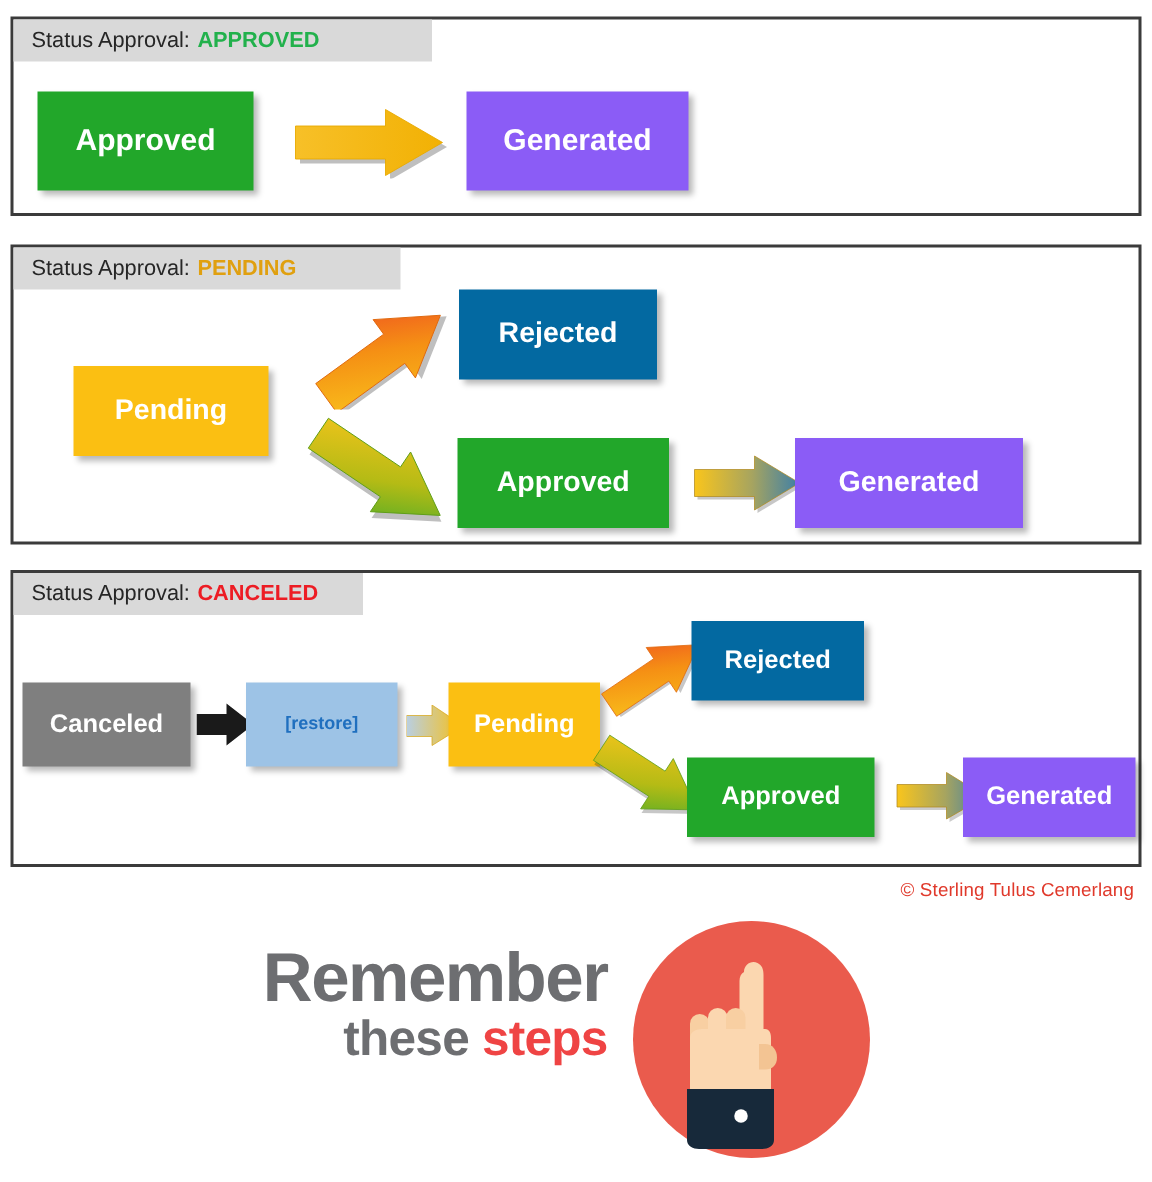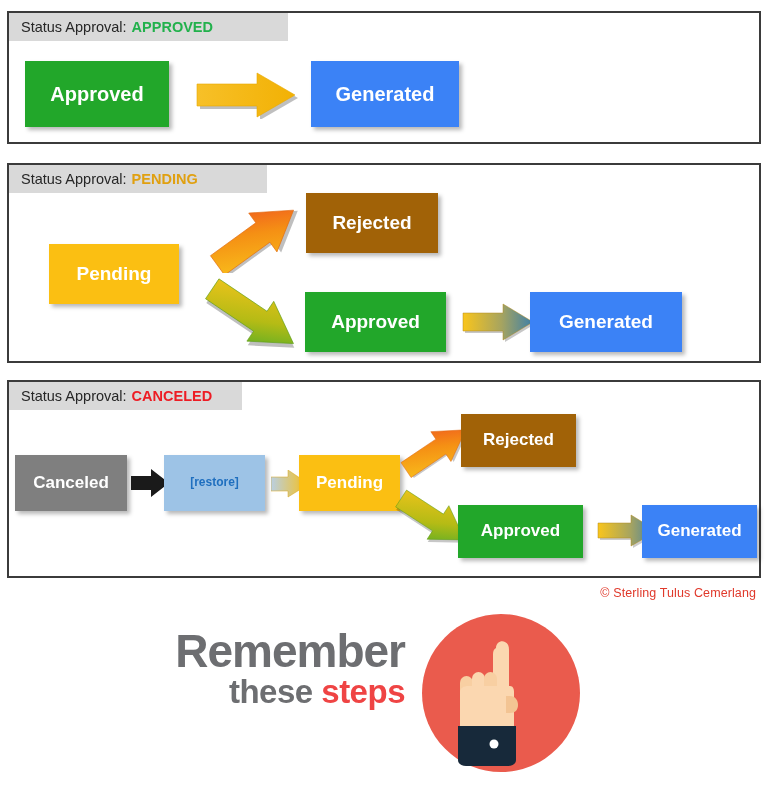--- a/index.html
+++ b/index.html
@@ -91,23 +91,23 @@
     display: flex;
     align-items: center;
     justify-content: center;
     color: #ffffff;
     font-weight: bold;
     text-align: center;
     box-shadow: 3px 3px 4px rgba(0,0,0,0.28);
     line-height: 1.1;
   }
   .box-green    { background: #22a72a; }
-  .box-blue     { background: #3b82f6; }
+  .box-blue     { background: #8b5cf6; }
   .box-yellow   { background: #fbbf12; }
-  .box-red      { background: #a16207; }
+  .box-red      { background: #0369a1; }
   .box-gray     { background: #7f7f7f; }
   .box-ltblue   { background: #9dc3e6; color: #1f6fbf; }
 
   
   .arrow { position: absolute; }
 
   
   #copyright {
     position: absolute;
     top: 586px;

